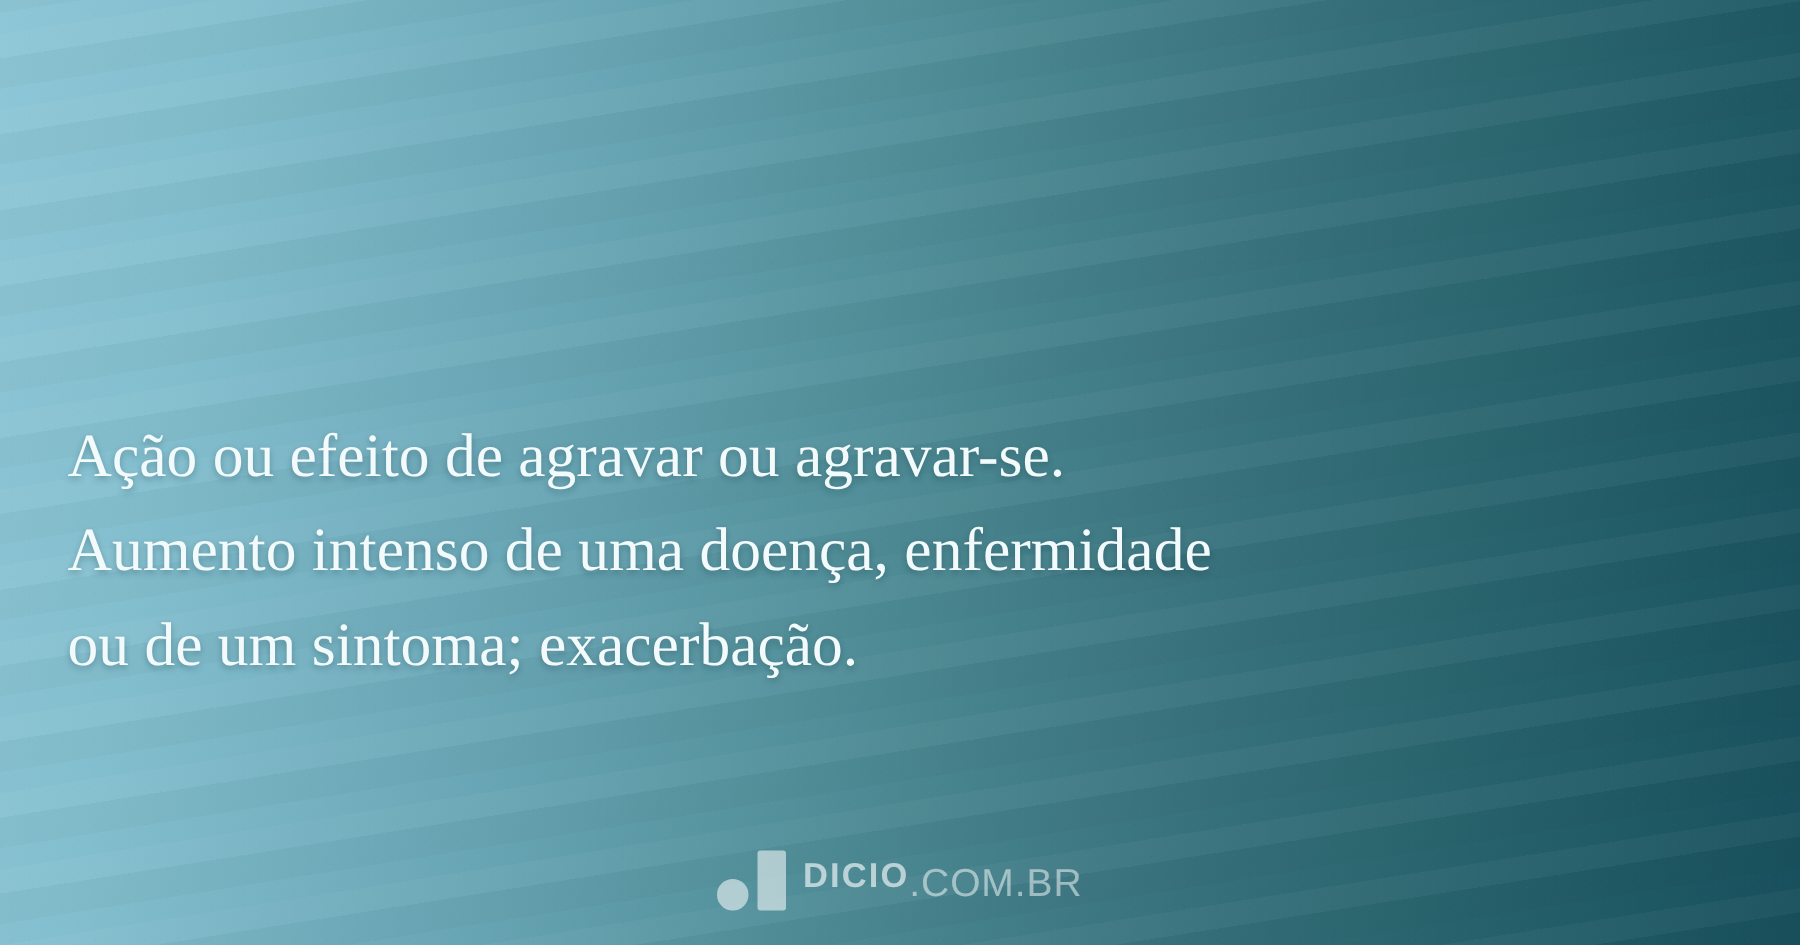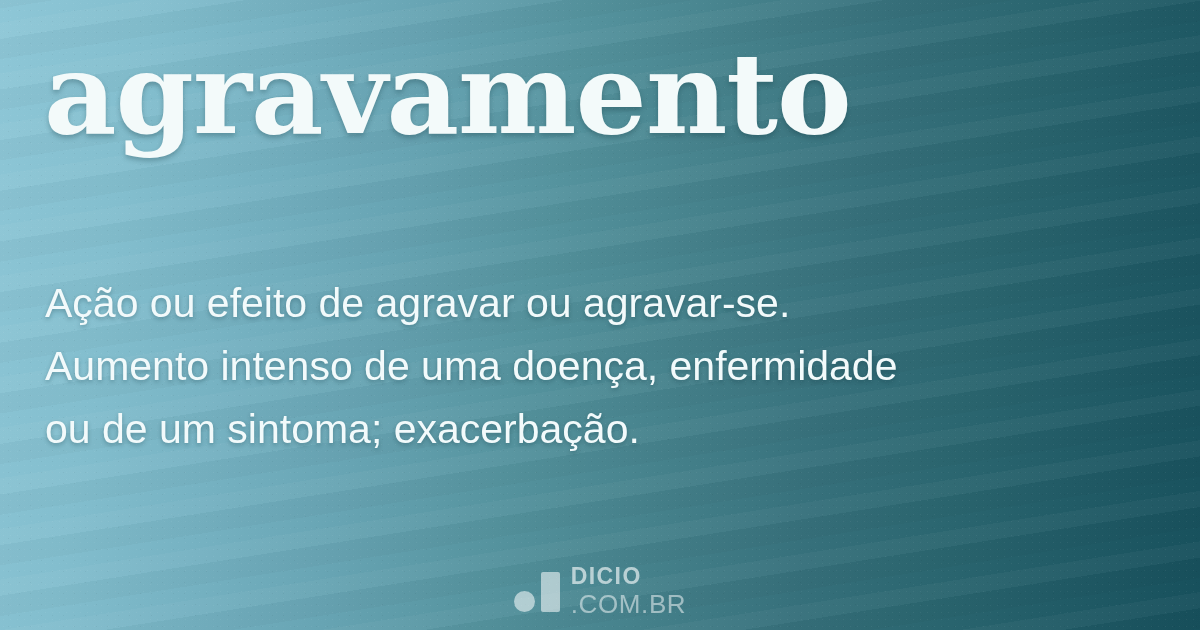--- a/index.html
+++ b/index.html
@@ -104,21 +104,21 @@
   
   .definition {
     position: absolute;
     left: 45px;
     top: 272px;
     width: 1110px;
     margin: 0;
   }
   .definition .line {
     display: block;
-    font-family: Liberation Sans, sans-serif;
+    font-family: Liberation Serif, serif;
     font-weight: 400;
     font-size: 41px;
     line-height: 63px;
     color: #f2fafb;
     text-shadow: 0 2px 4px rgba(10,45,55,0.30);
     white-space: nowrap;
   }
 
   
   .logo {
@@ -144,21 +144,21 @@
     background: rgba(255,255,255,0.55);
   }
   .logo-bar {
     width: 19px;
     height: 40px;
     border-radius: 2px;
     background: rgba(255,255,255,0.55);
   }
   .logo-text {
     display: flex;
-    flex-direction: column;
+    flex-direction: row;
     justify-content: center;
     line-height: 1;
   }
   .logo-name {
     font-family: "Liberation Sans", sans-serif;
     font-weight: 700;
     font-size: 23px;
     letter-spacing: 1.4px;
     color: rgba(255,255,255,0.62);
   }
@@ -173,21 +173,20 @@
 </style>
 </head>
 <body>
 
 <div id="card">
   <div id="stripes"></div>
   <div id="noise"></div>
 
   <div id="content">
 
-    <h1 class="word-title">agravamento</h1>
 
     <div class="definition">
       <span class="line">Ação ou efeito de agravar ou agravar-se.</span>
       <span class="line">Aumento intenso de uma doença, enfermidade</span>
       <span class="line">ou de um sintoma; exacerbação.</span>
     </div>
 
     <div class="logo">
       <div class="logo-mark">
         <span class="logo-dot"></span>

